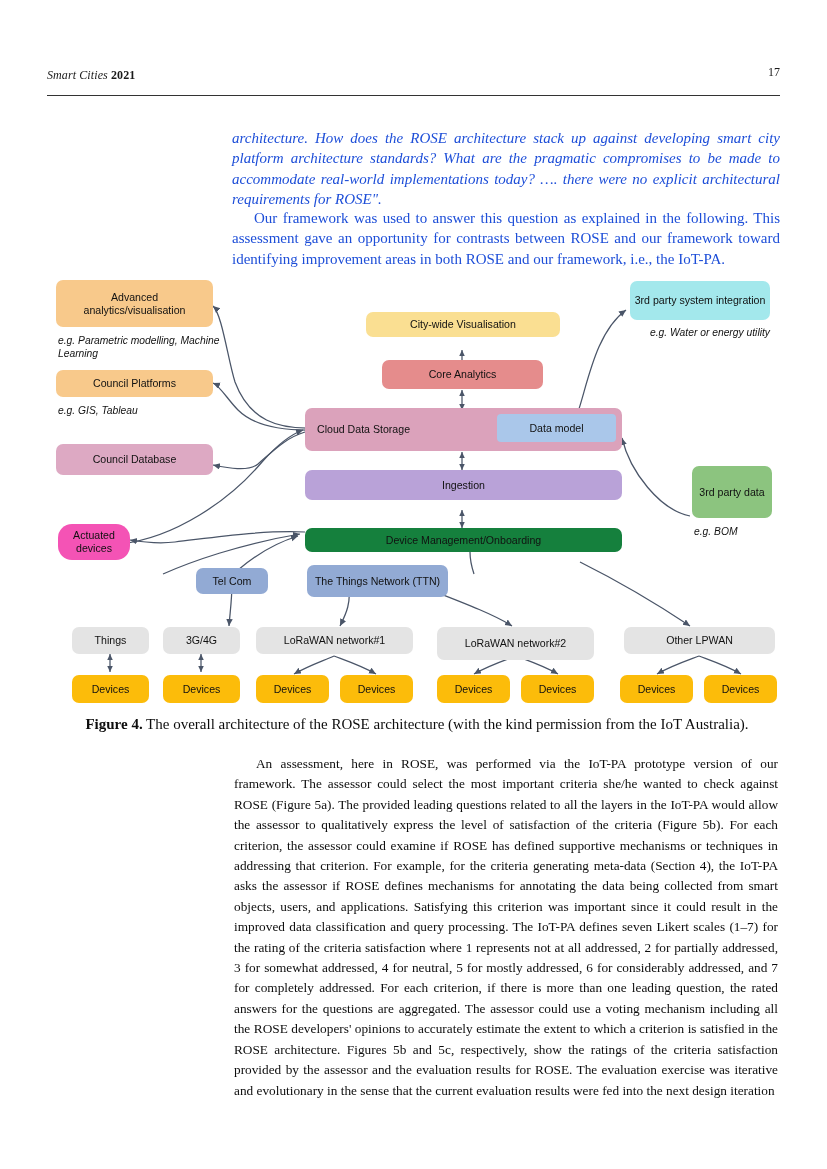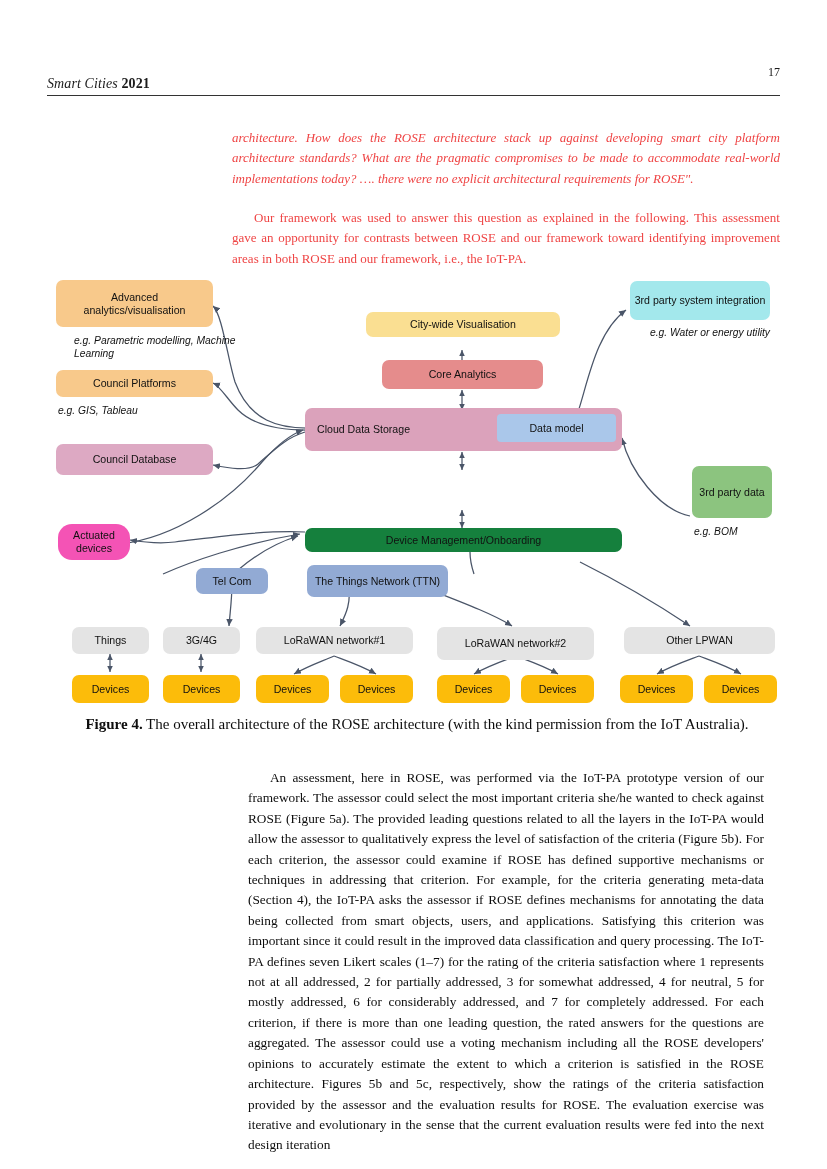--- a/index.html
+++ b/index.html
@@ -20,22 +20,22 @@
   .page-header {
     position: absolute;
     left: 47px;
     top: 64px;
     width: 733px;
     height: 30px;
   }
   .header-left {
     position: absolute;
     left: 0;
-    top: 12px;
-    font-size: 14px;
+    top: 4px;
+    font-size: 12px;
     font-style: italic;
     color: #1a1a1a;
     letter-spacing: .1px;
   }
   .header-left .jyear {
     font-style: normal;
     font-weight: bold;
   }
   .header-right {
     position: absolute;
@@ -52,44 +52,44 @@
     height: 1px;
     background: #333333;
   }
 
   
   .textcol {
     position: absolute;
     left: 232px;
     width: 548px;
     text-align: justify;
-    font-size: 13px;
+    font-size: 15px;
     line-height: 20.4px;
-    color: #ef4444;
+    color: #1d4ed8;
   }
   .quote-para {
     top: 128px;
     font-style: italic;
   }
   .para-after-quote {
     top: 208px;
   }
   .indent { text-indent: 22px; }
 
   .body-lower {
     position: absolute;
     left: 232px;
     top: 752px;
     width: 548px;
     text-align: justify;
     font-size: 13.3px;
     line-height: 20.4px;
     color: #0d0d0d;
   }
-  .body-lower p { margin: 16px; }
+  .body-lower p { margin: 2px; }
 
   
   .fig-caption {
     position: absolute;
     left: 62px;
     top: 716px;
     width: 710px;
     text-align: center;
     font-size: 15px;
     line-height: 16px;
@@ -215,21 +215,21 @@
       <path d="M516,394 C532,400 544,404 558,412" marker-end="url(#ah)"></path>
 
       <path d="M699,394 C683,400 671,404 657,412" marker-end="url(#ah)"></path>
       <path d="M699,394 C715,400 727,404 741,412" marker-end="url(#ah)"></path>
     </g>
   </svg>
 
   <div class="nodebox" style="left:56px; top:18px; width:157px; height:47px; background:#f8c98b;">
     <span>Advanced analytics/visualisation</span>
   </div>
-  <div class="eg-note" style="left:58px; top:72px; width:175px;margin-left:16px;">e.g. Parametric modelling, Machine Learning</div>
+  <div class="eg-note" style="left:58px; top:72px; width:175px;">e.g. Parametric modelling, Machine Learning</div>
 
   <div class="nodebox" style="left:56px; top:108px; width:157px; height:27px; background:#f8c98b;">
     <span>Council Platforms</span>
   </div>
   <div class="eg-note" style="left:58px; top:142px; width:175px;">e.g. GIS, Tableau</div>
 
   <div class="nodebox" style="left:56px; top:182px; width:157px; height:31px; background:#dda9c3;">
     <span>Council Database</span>
   </div>
 
@@ -245,20 +245,23 @@
     <span>Cloud Data Storage</span>
   </div>
 
   <div class="nodebox" style="left:382px; top:98px; width:161px; height:29px; background:#e58c8c;">
     <span>Core Analytics</span>
   </div>
   <div class="nodebox" style="left:497px; top:152px; width:119px; height:28px; background:#aac7ea; border-radius:4px;">
     <span>Data model</span>
   </div>
 
+  <div class="nodebox" style="left:305px; top:208px; width:317px; height:30px; background:#b9a2d8;">
+    <span>Ingestion</span>
+  </div>
 
   <div class="nodebox" style="left:305px; top:266px; width:317px; height:24px; background:#15803d;">
     <span>Device Management/Onboarding</span>
   </div>
 
   <div class="nodebox" style="left:630px; top:19px; width:140px; height:39px; background:#a3e8ec;">
     <span>3rd party system integration</span>
   </div>
   <div class="eg-note eg-right" style="left:630px; top:64px; width:140px;">e.g. Water or energy utility</div>
 

